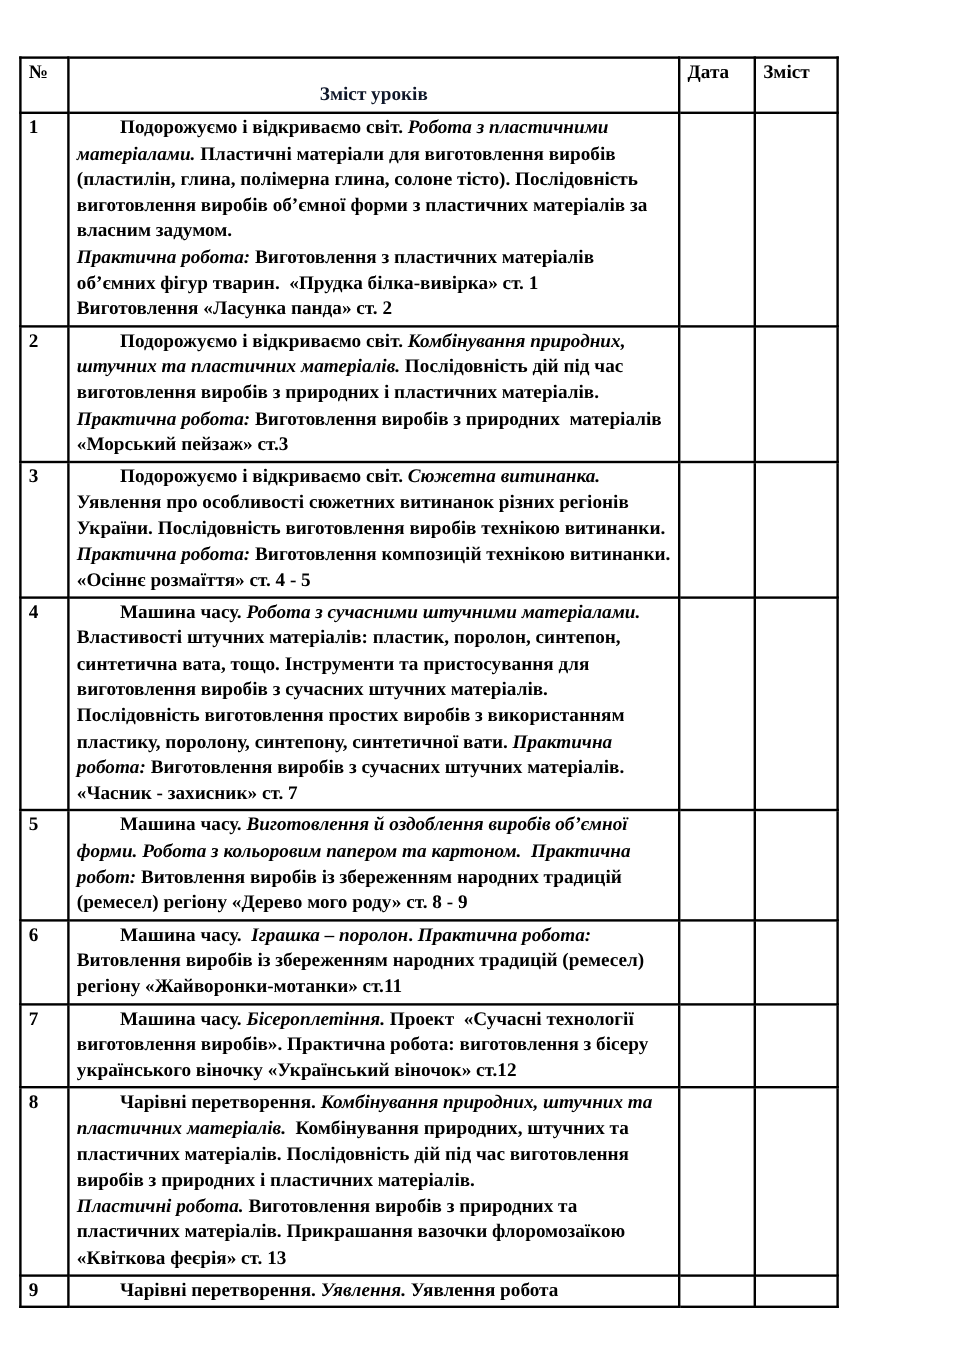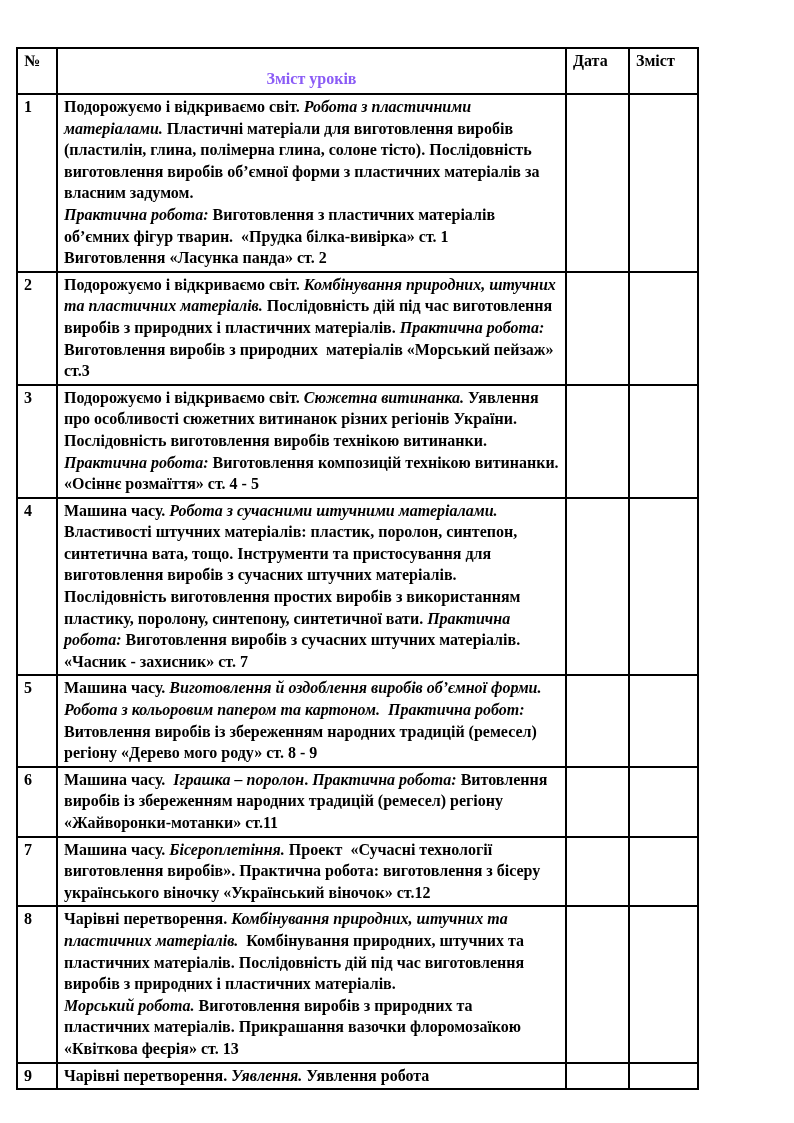--- a/index.html
+++ b/index.html
@@ -42,40 +42,40 @@
     text-align: center;
     vertical-align: bottom;
     padding-bottom: 3px;
   }
   td.cell-num {
     font-weight: bold;
   }
   td.cell-content {
     white-space: pre-wrap;
   }
-  .seg-b  { font-weight: bold; }
+  .seg-b  { font-weight: bold; margin-left: 36px; }
   .seg-bi { font-weight: bold; font-style: italic; }
   .seg-n  { font-weight: bold; font-style: normal; }
 </style>
 </head>
 <body>
 
 <div class="sheet">
   <table class="lessons">
     <colgroup>
       <col style="width:40px">
       <col style="width:509px">
       <col style="width:63px">
       <col style="width:69px">
     </colgroup>
     <thead>
       <tr>
         <th class="col-num-h">№</th>
         <th class="col-content-h">
-          <span id="content-header-label" style="color: #8b5cf6;">Зміст уроків</span>
+          <span id="content-header-label" style="color: #0f172a;">Зміст уроків</span>
         </th>
         <th class="col-date-h">Дата</th>
         <th class="col-note-h">Зміст</th>
       </tr>
     </thead>
     <tbody id="rows-body">
         <tr>
           <td class="cell-num">1</td>
           <td class="cell-content"><span class="seg-b">Подорожуємо і відкриваємо світ. </span><span class="seg-bi">Робота з пластичними матеріалами. </span><span class="seg-n">Пластичні матеріали для виготовлення виробів (пластилін, глина, полімерна глина, солоне тісто). Послідовність виготовлення виробів об’ємної форми з пластичних матеріалів за власним задумом.
 </span><span class="seg-bi">Практична робота: </span><span class="seg-n">Виготовлення з пластичних матеріалів об’ємних фігур тварин.  «Прудка білка-вивірка» ст. 1
@@ -115,21 +115,21 @@
         </tr>
         <tr>
           <td class="cell-num">7</td>
           <td class="cell-content"><span class="seg-b">Машина часу. </span><span class="seg-bi">Бісероплетіння. </span><span class="seg-n">Проект  «Сучасні технології виготовлення виробів». Практична робота: виготовлення з бісеру українського віночку «Український віночок» ст.12</span></td>
           <td class="cell-date"></td>
           <td class="cell-note"></td>
         </tr>
         <tr>
           <td class="cell-num">8</td>
           <td class="cell-content"><span class="seg-b">Чарівні перетворення</span><span class="seg-n">. </span><span class="seg-bi">Комбінування природних, штучних та пластичних матеріалів.  </span><span class="seg-n">Комбінування природних, штучних та пластичних матеріалів. Послідовність дій під час виготовлення виробів з природних і пластичних матеріалів.
-</span><span class="seg-bi">Морський робота. </span><span class="seg-n">Виготовлення виробів з природних та пластичних матеріалів. Прикрашання вазочки флоромозаїкою «Квіткова феєрія» ст. 13</span></td>
+</span><span class="seg-bi">Пластичні робота. </span><span class="seg-n">Виготовлення виробів з природних та пластичних матеріалів. Прикрашання вазочки флоромозаїкою «Квіткова феєрія» ст. 13</span></td>
           <td class="cell-date"></td>
           <td class="cell-note"></td>
         </tr>
         <tr>
           <td class="cell-num">9</td>
           <td class="cell-content"><span class="seg-b">Чарівні перетворення</span><span class="seg-n">. </span><span class="seg-bi">Уявлення. </span><span class="seg-n">Уявлення робота</span></td>
           <td class="cell-date"></td>
           <td class="cell-note"></td>
         </tr>
       </tbody>

